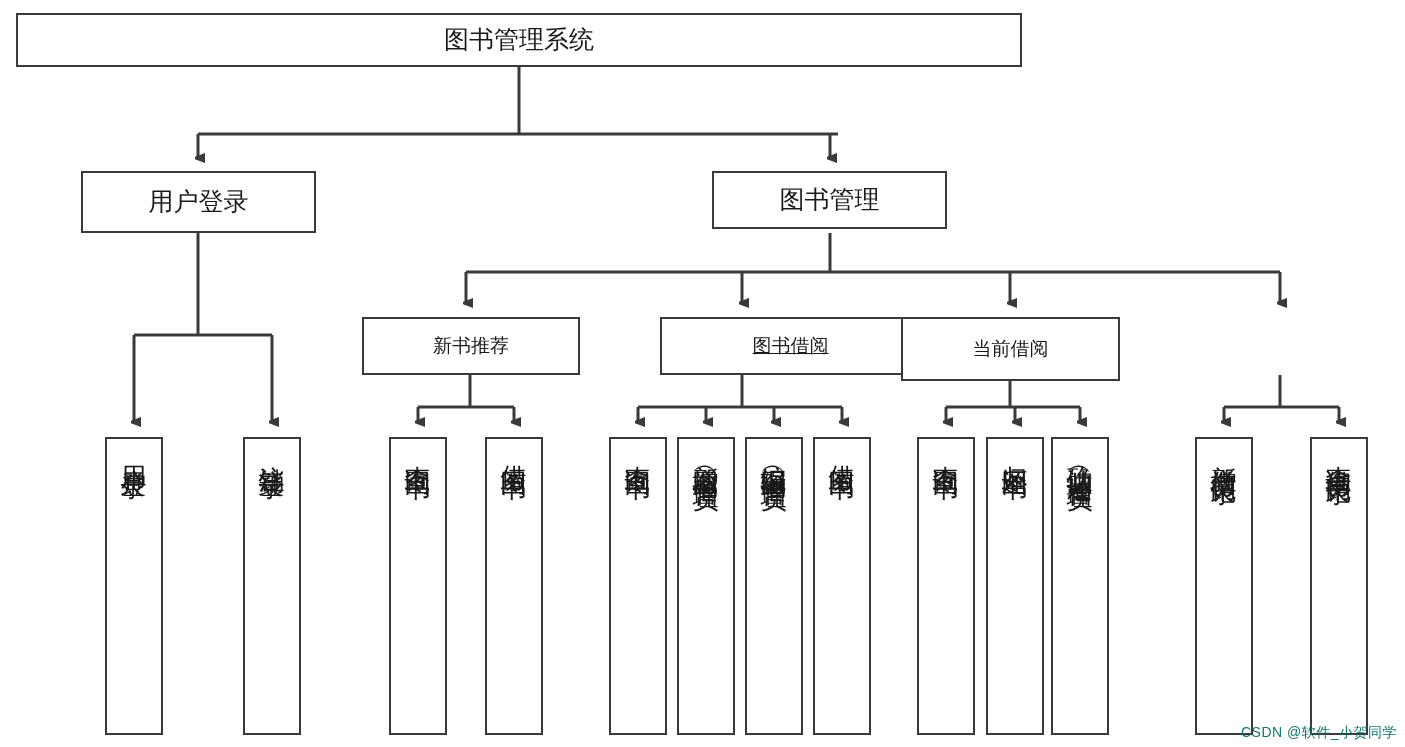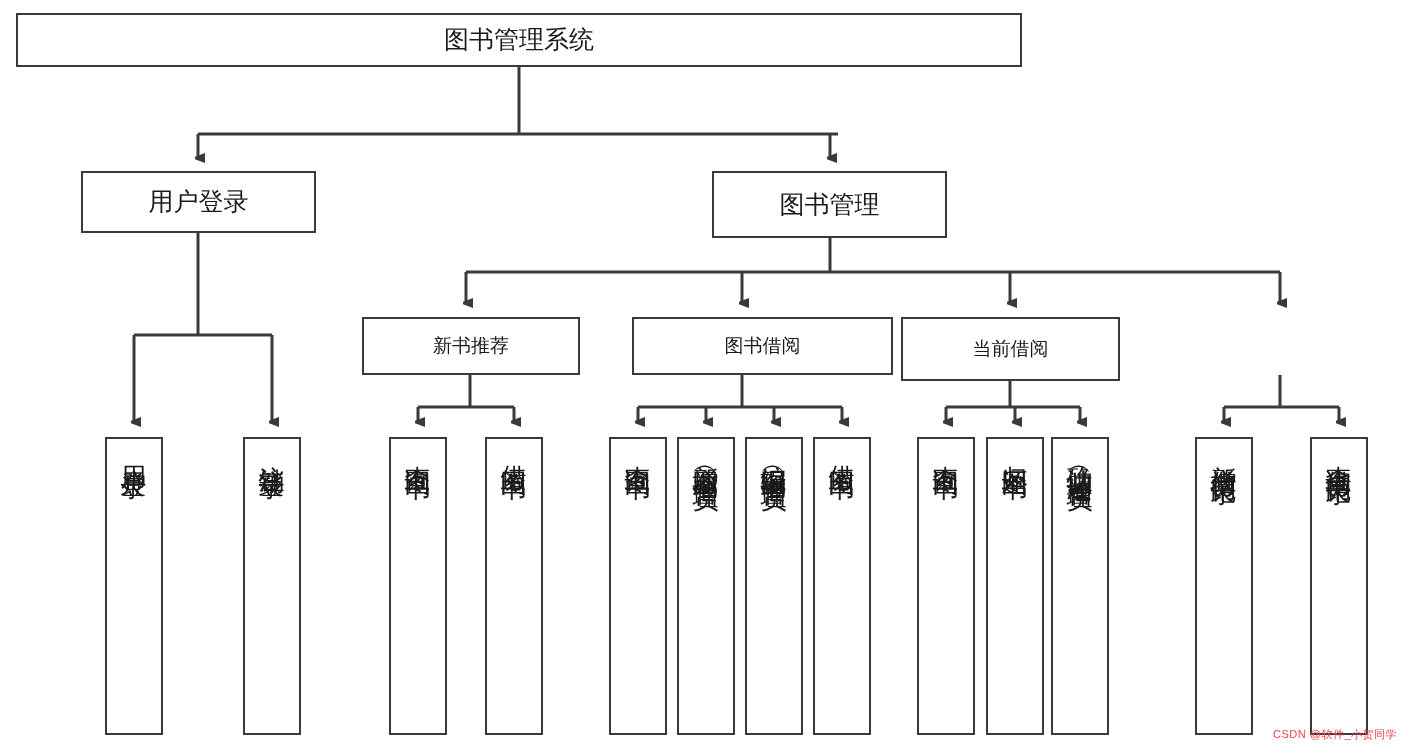--- a/index.html
+++ b/index.html
@@ -53,22 +53,22 @@
     text-orientation: upright;
     font-size: 26px;
     letter-spacing: 3px;
     line-height: 1;
     white-space: pre;
   }
   .watermark {
     position: absolute;
     right: 8px;
     bottom: 5px;
-    font-size: 11px;
-    color: #ef4444;
+    font-size: 14px;
+    color: #0f766e;
     letter-spacing: 0.5px;
     z-index: 3;
     white-space: nowrap;
   }
 </style>
 </head>
 <body>
 
 <div id="canvas">
 
@@ -123,29 +123,29 @@
   </svg>
 
   <div class="node root" style="left:16px; top:13px; width:1006px; height:54px;">
     <span class="node-label">图书管理系统</span>
   </div>
 
   <div class="node lvl2" style="left:81px; top:171px; width:235px; height:62px;">
     <span class="node-label">用户登录</span>
   </div>
 
-  <div class="node lvl2" style="left:712px; top:171px; width:235px; height:67px;">
+  <div class="node lvl2" style="left:712px; top:171px; width:235px; height:58px;">
     <span class="node-label">图书管理</span>
   </div>
 
   <div class="node lvl3" style="left:362px; top:317px; width:218px; height:58px;">
     <span class="node-label">新书推荐</span>
   </div>
 
-  <div class="node lvl3" style="left:632px; top:317px; width:261px; height:58px;">
+  <div class="node lvl3" style="left:660px; top:317px; width:261px; height:58px;text-decoration:underline;">
     <span class="node-label">图书借阅</span>
   </div>
 
   <div class="node lvl3" style="left:901px; top:317px; width:219px; height:64px;">
     <span class="node-label">当前借阅</span>
   </div>
 
 
   <div class="node leaf" style="left:105px; top:437px; width:58px; height:298px;">
     <span class="node-label">用户登录</span>

